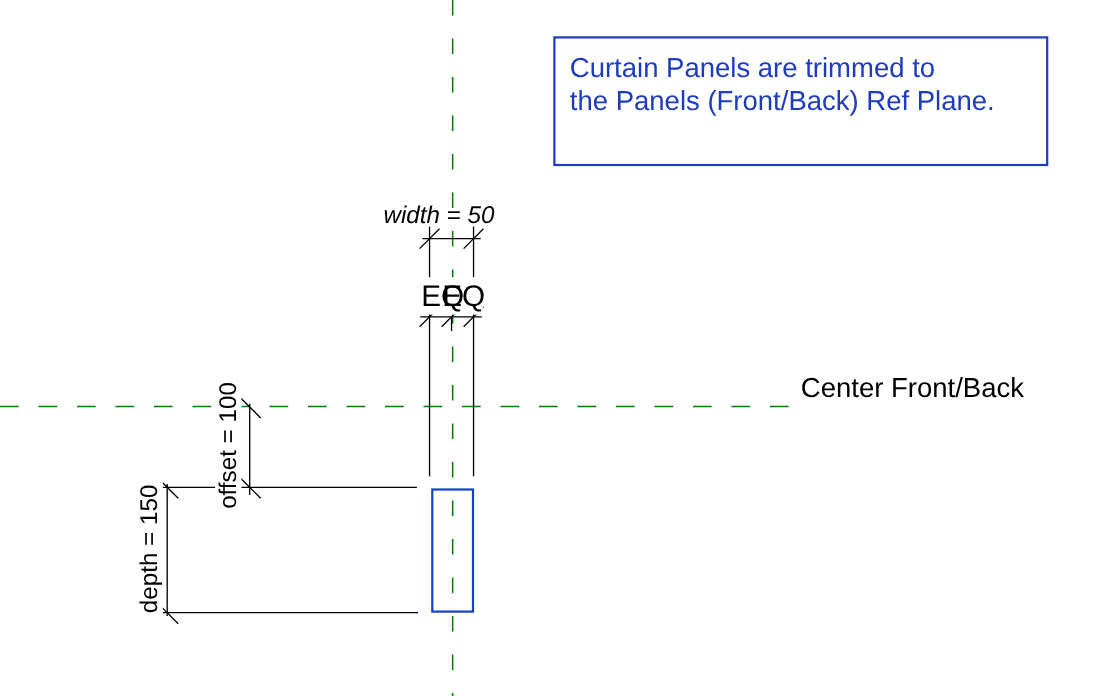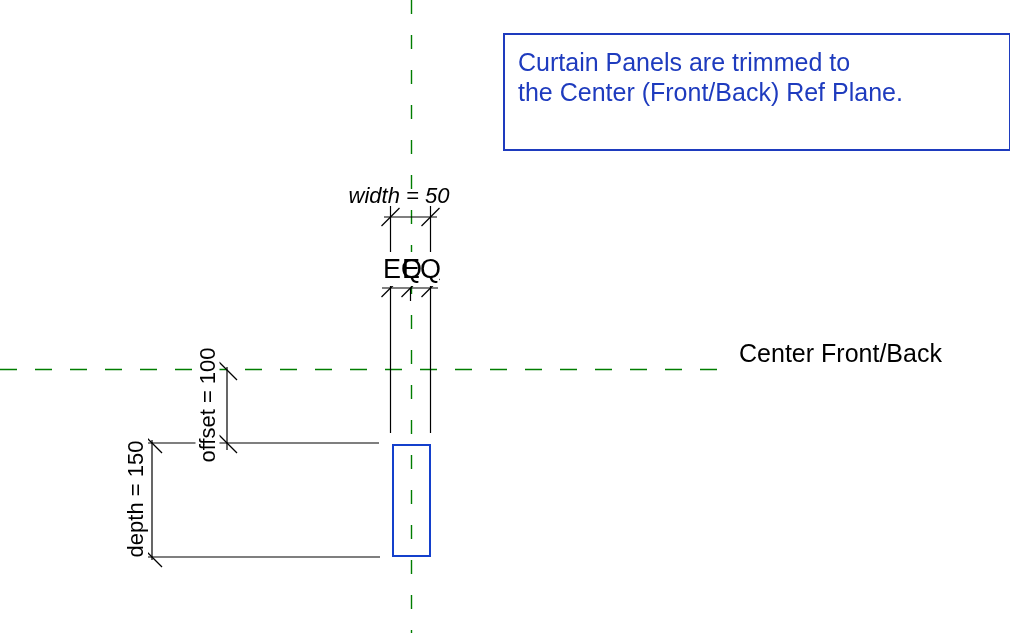--- a/index.html
+++ b/index.html
@@ -53,27 +53,26 @@
     position: absolute;
     top: 0;
     font-size: 27px;
     line-height: 34px;
     color: #000000;
   }
   #eq-left  { left: 2px; }
   #eq-right { left: 21px; }
   #refplane-label {
     left: 728px; top: 339px; width: 225px;
-    text-align: center;
     font-size: 25px;
     line-height: 29px;
   }
   #note-box {
     position: absolute;
-    left: 503px; top: 33px; width: 508px; height: 118px;
+    left: 503px; top: 33px; width: 450px; height: 118px;
     box-sizing: border-box;
     border: 2px solid #1e3bbe;
     background: #ffffff;
   }
   #note-box .note-line {
     margin: 0;
     padding: 0 0 0 13px;
     font-size: 25px;
     line-height: 30px;
     color: #1e3bbe;
@@ -136,16 +135,16 @@
   <div id="offset-label" class="lbl dim-label rot">offset = 100</div>
 
   <div id="depth-label" class="lbl dim-label rot">depth = 150</div>
 
   <div id="refplane-label" class="lbl">
     <div>Center Front/Back</div>
   </div>
 
   <div id="note-box">
     <p class="note-line">Curtain Panels are trimmed to</p>
-    <p class="note-line">the Center (Front/Back) Ref Plane.</p>
+    <p class="note-line">the Panels (Front/Back) Ref Plane.</p>
   </div>
 
 </div>
 
 </body></html>

